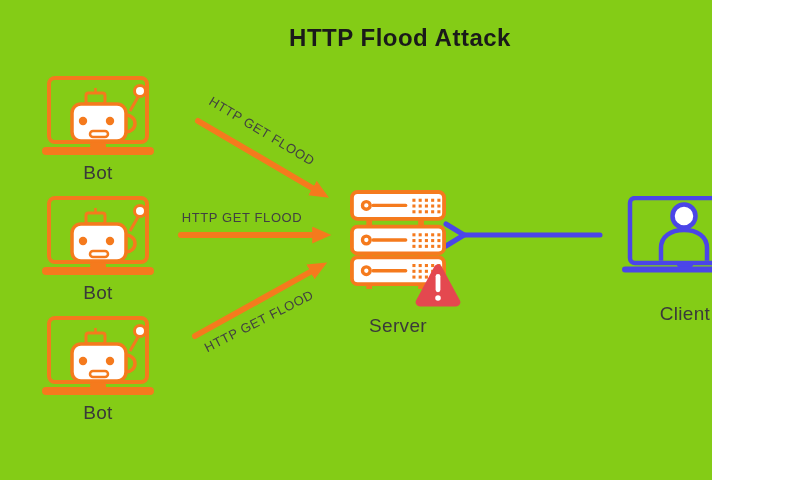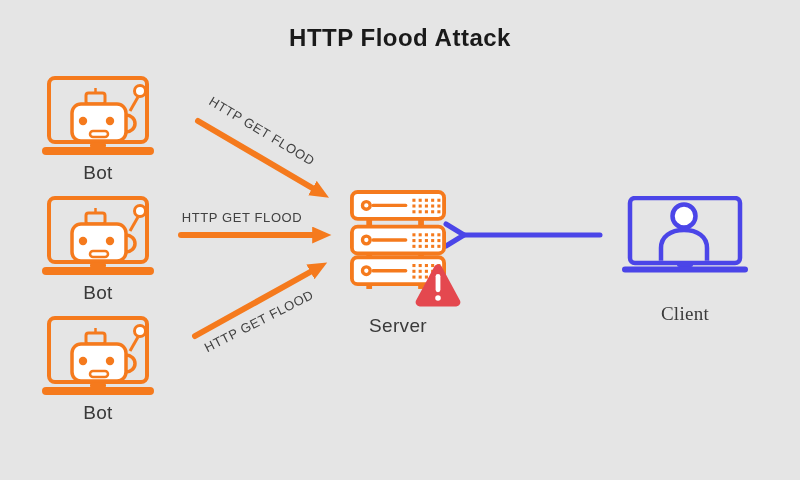--- a/index.html
+++ b/index.html
@@ -1,32 +1,32 @@
 <!DOCTYPE html>
 <html><head>
 <meta charset="utf-8">
 <style>
   html,body{margin:0;padding:0;background:#fff;}
   #canvas{
-    position:relative;width:800px;height:480px;background:#e5e5e5;overflow:hidden;
+    position:relative;width:712px;height:480px;background:#84cc16;overflow:hidden;
     font-family:"Liberation Sans",sans-serif;
   }
   .title{
     position:absolute;left:0;top:24px;width:800px;text-align:center;
     font-size:24px;font-weight:bold;letter-spacing:.5px;color:#1a1a1a;
   }
   .node{position:absolute;display:flex;flex-direction:column;align-items:center;}
   .node .label{margin-top:6px;font-size:19px;color:#3a3a3a;letter-spacing:.3px;}
   .bot1{left:42px;top:76px;width:112px;}
   .bot2{left:42px;top:196px;width:112px;}
   .bot3{left:42px;top:316px;width:112px;}
   .server{left:350px;top:190px;width:96px;}
   .server .label{margin-top:25px;}
   .client{left:622px;top:196px;width:126px;}
-  .client .label{margin-top:29px;font-family:Liberation Serif, serif;}
+  .client .label{margin-top:29px;}
   .warn{position:absolute;left:413px;top:261px;width:50px;height:48px;}
   .flow-label{
     position:absolute;font-size:13px;color:#414141;letter-spacing:.6px;
     white-space:nowrap;transform-origin:center center;
   }
   .fl1{left:262px;top:131px;transform:translate(-50%,-50%) rotate(31deg);}
   .fl2{left:242px;top:217px;transform:translate(-50%,-50%);}
   .fl3{left:259px;top:321px;transform:translate(-50%,-50%) rotate(-27deg);}
   svg{display:block;}
 </style>

